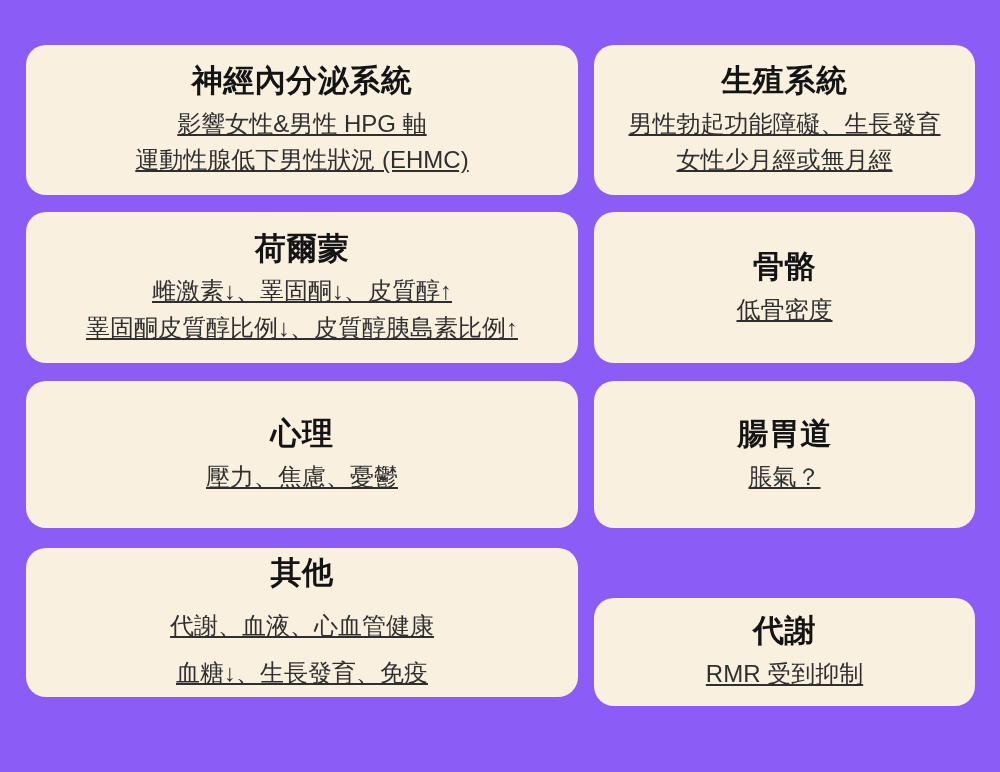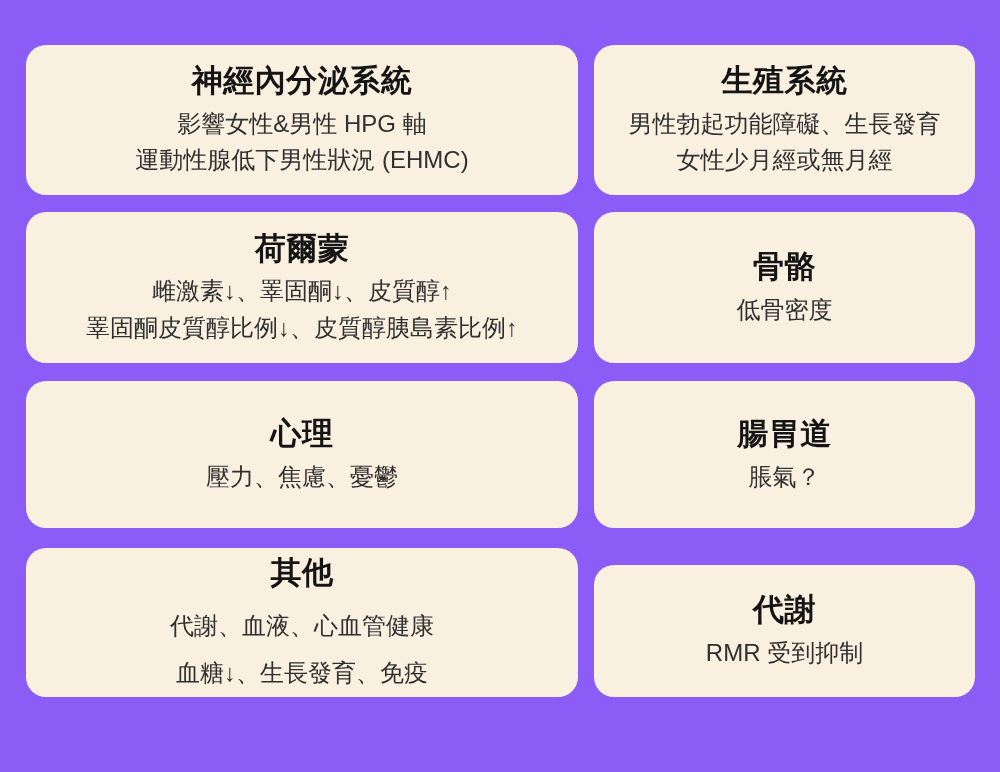--- a/index.html
+++ b/index.html
@@ -39,34 +39,35 @@
     letter-spacing: 0.5px;
     line-height: 1.22;
     white-space: nowrap;
   }
   .card-line {
     font-size: 24px;
     font-weight: normal;
     color: #2f2f2f;
     line-height: 1.44;
     white-space: nowrap;
+    text-decoration: underline;
   }
   .card-title + .card-line { margin-top: 7px; }
   .card-line + .card-line { margin-top: 2px; }
 
   
   .col-left  { left: 26px;  width: 552px; }
   .col-right { left: 594px; width: 381px; }
 
   
   .row1 { top: 45px;  height: 150px; }
   .row2 { top: 212px; height: 151px; justify-content: center; }
   .row3 { top: 381px; height: 147px; }
   .row4 { top: 548px; height: 149px; justify-content: space-between; }
-  .row4-right { top: 565px; height: 132px; text-align: right; }
+  .row4-right { top: 598px; height: 108px; text-align: right; }
 </style>
 </head>
 <body>
 
 <div class="board">
 
   <div class="card col-left row1">
     <div class="card-title">神經內分泌系統</div>
     <div class="card-line">影響女性&amp;男性 HPG 軸</div>
     <div class="card-line">運動性腺低下男性狀況 (EHMC)</div>

